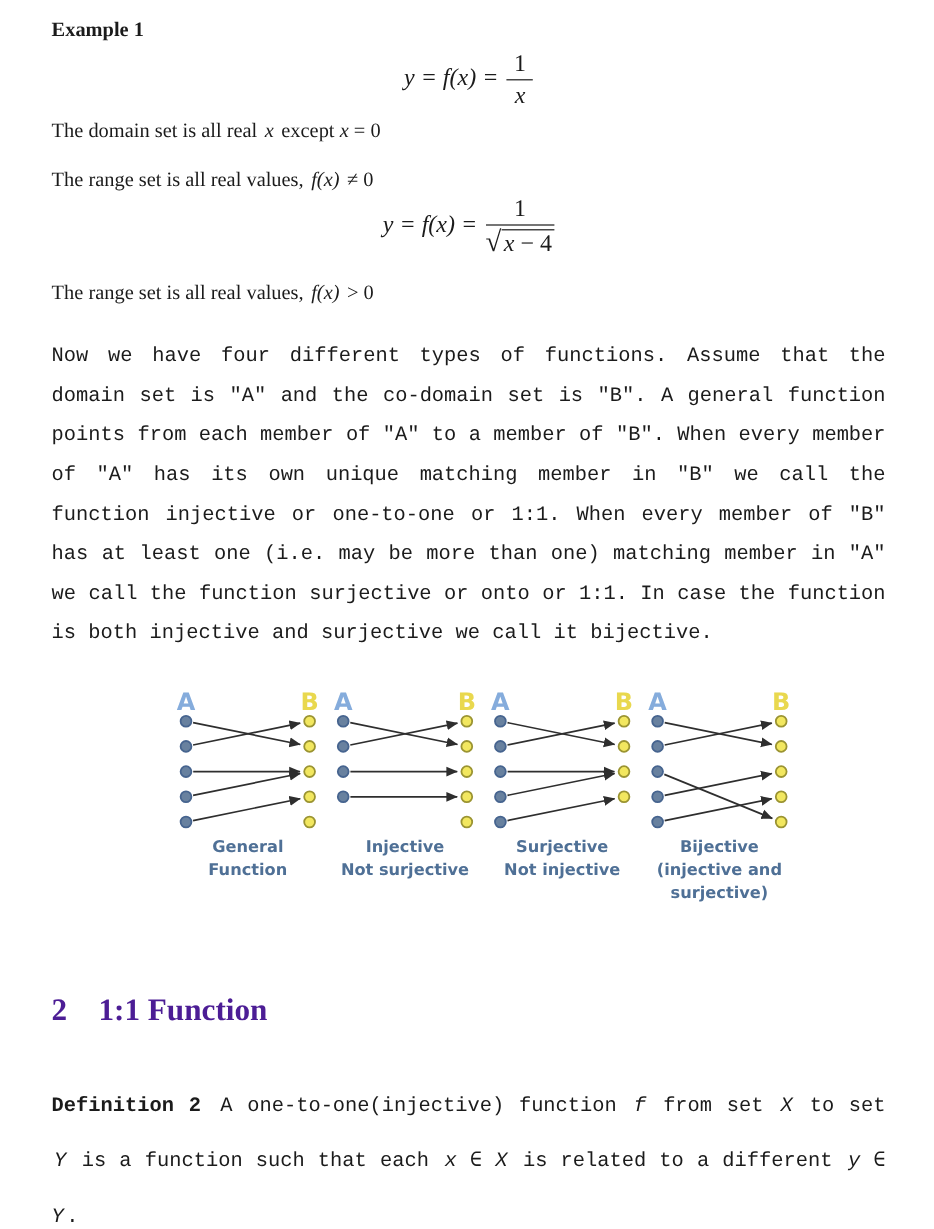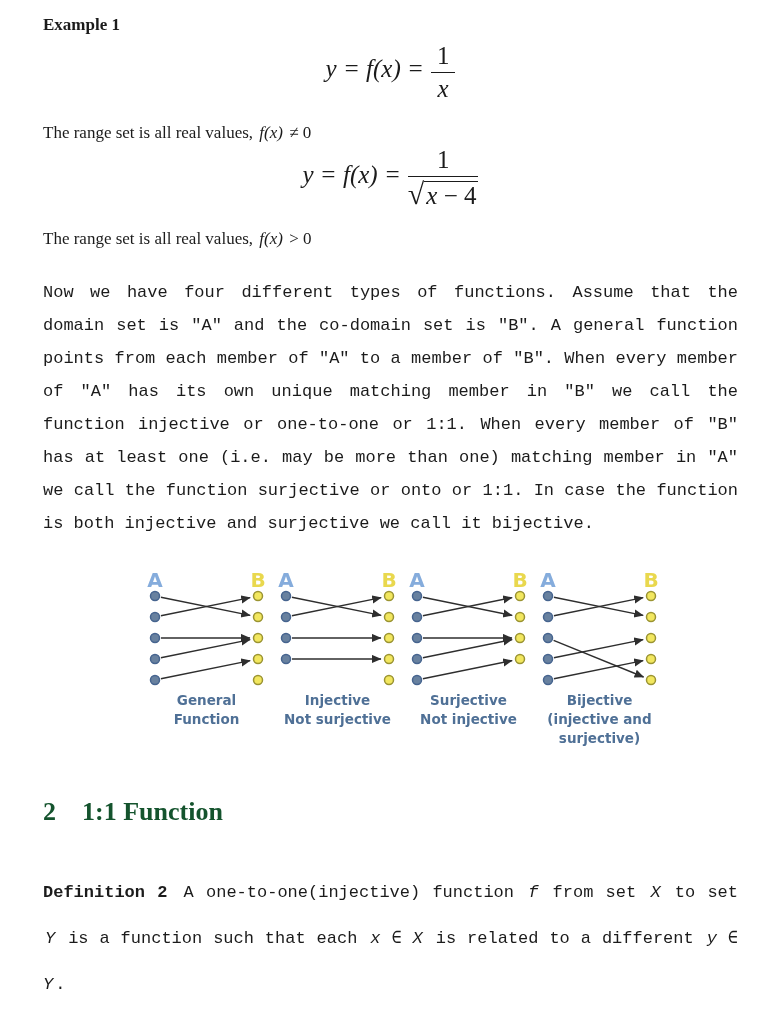--- a/index.html
+++ b/index.html
@@ -9,52 +9,53 @@
   h3.ex{font-size:17px;font-weight:bold;margin:0;line-height:20px;}
   #ex1-h{margin-top:15px;}
   #ex2-h{margin-top:31px;}
   .stmt{margin:0;line-height:20px;}
   #d1{margin-top:8px;}
   #r1{margin-top:21px;}
   #d2{margin-top:6px;}
   #r2{margin-top:20px;}
   .it{font-style:italic;}
   .mv{padding:0 2px;}
-  .formula{text-align:center;margin:0;font-size:25px;}
+  .formula{text-align:center;margin:0;font-size:20px;}
   #f1{margin-top:6px;}
   #f2{margin-top:2px;}
   .mlhs{font-style:italic;margin-right:7px;}
   .frac{display:inline-block;vertical-align:middle;text-align:center;line-height:1.1;}
   .frac .num{display:block;border-bottom:1.4px solid #1b1b1b;padding:1px 6px 2px;}
   .frac .den{display:block;padding-top:2px;}
   .sqrt-rad{font-size:1.2em;line-height:1;}
   .radicand{border-top:1.4px solid #1b1b1b;padding:0 2px;}
   .body-par{margin:0;text-align:justify;line-height:33px;font-family:Liberation Mono, monospace;}
   #par{margin-top:27px;}
   #def{margin-top:42px;line-height:46px;}
   #def b{padding-right:4px;}
   #mf{margin-top:19px;text-align:right;}
   #fig{margin:16px 0 0 98px;}
   .panels{display:flex;gap:1px;}
   .ab-letter{font-family:"DejaVu Sans",sans-serif;font-weight:bold;font-size:20px;}
   .caption-line{font-family:"DejaVu Sans",sans-serif;font-weight:600;font-size:13.5px;}
-  h2#sec{font-size:26px;font-weight:bold;margin:44px 0 0;line-height:32px;color:#14532d;}
+  h2#sec{font-size:26px;font-weight:bold;margin:69px 0 0;line-height:32px;color:#4c1d95;}
   .sec-num{margin-right:26px;}
 </style>
 </head>
 <body>
 
 <div class="page">
 
   <h3 class="ex" id="ex1-h">Example 1</h3>
 
   <div class="formula" id="f1">
     <span class="mlhs">y = f(x) =</span><span class="frac"><span class="num">1</span><span class="den it">x</span></span>
   </div>
 
+  <p class="stmt" id="d1"><span>The domain set is all real </span><span class="it mv">x</span><span> except </span><span class="it">x</span><span> = 0</span></p>
 
   <p class="stmt" id="r1"><span>The range set is all real values, </span><span class="it mv">f(x)</span><span> ≠ 0</span></p>
 
 
   <div class="formula" id="f2">
     <span class="mlhs">y = f(x) =</span><span class="frac"><span class="num">1</span><span class="den"><span class="sqrt-rad">√</span><span class="radicand"><span class="it">x</span><span> − 4</span></span></span></span>
   </div>
 
 
   <p class="stmt" id="r2"><span>The range set is all real values, </span><span class="it mv">f(x)</span><span> &gt; 0</span></p>

